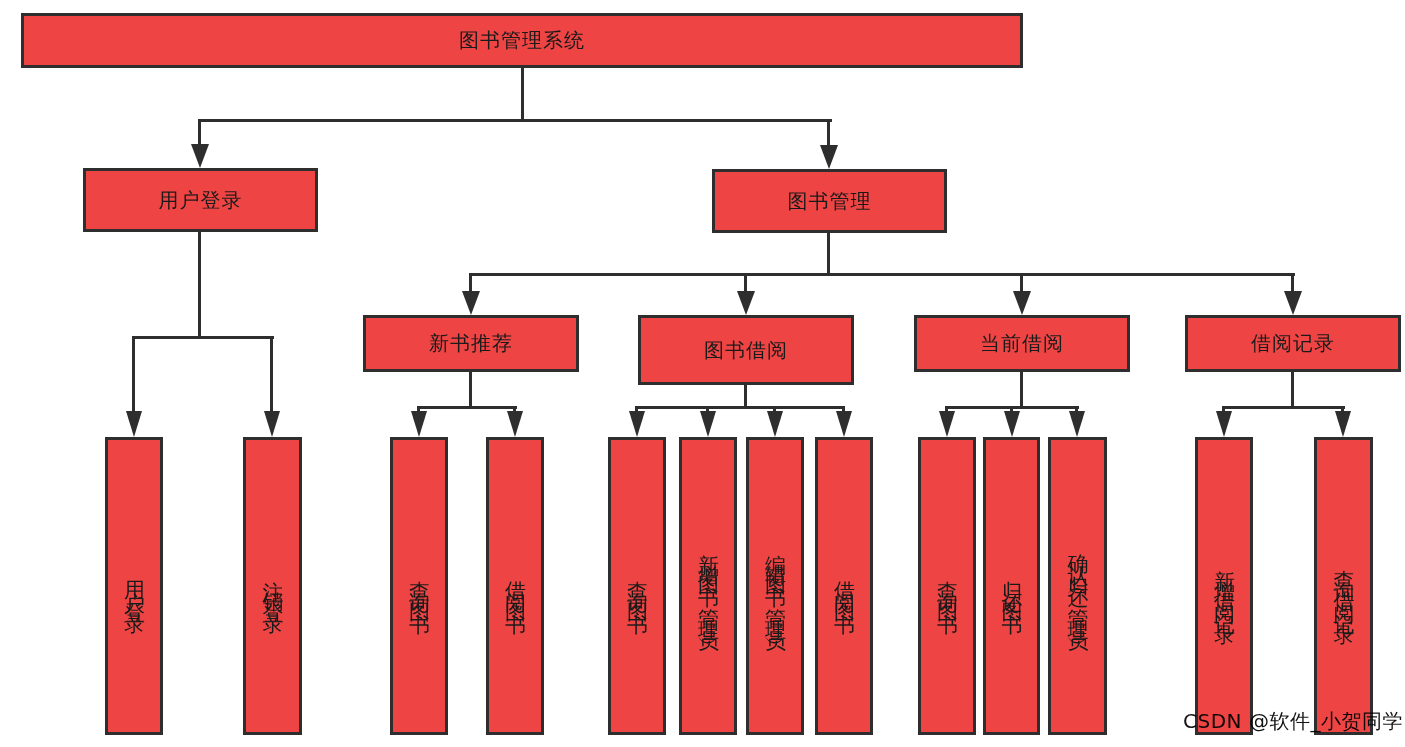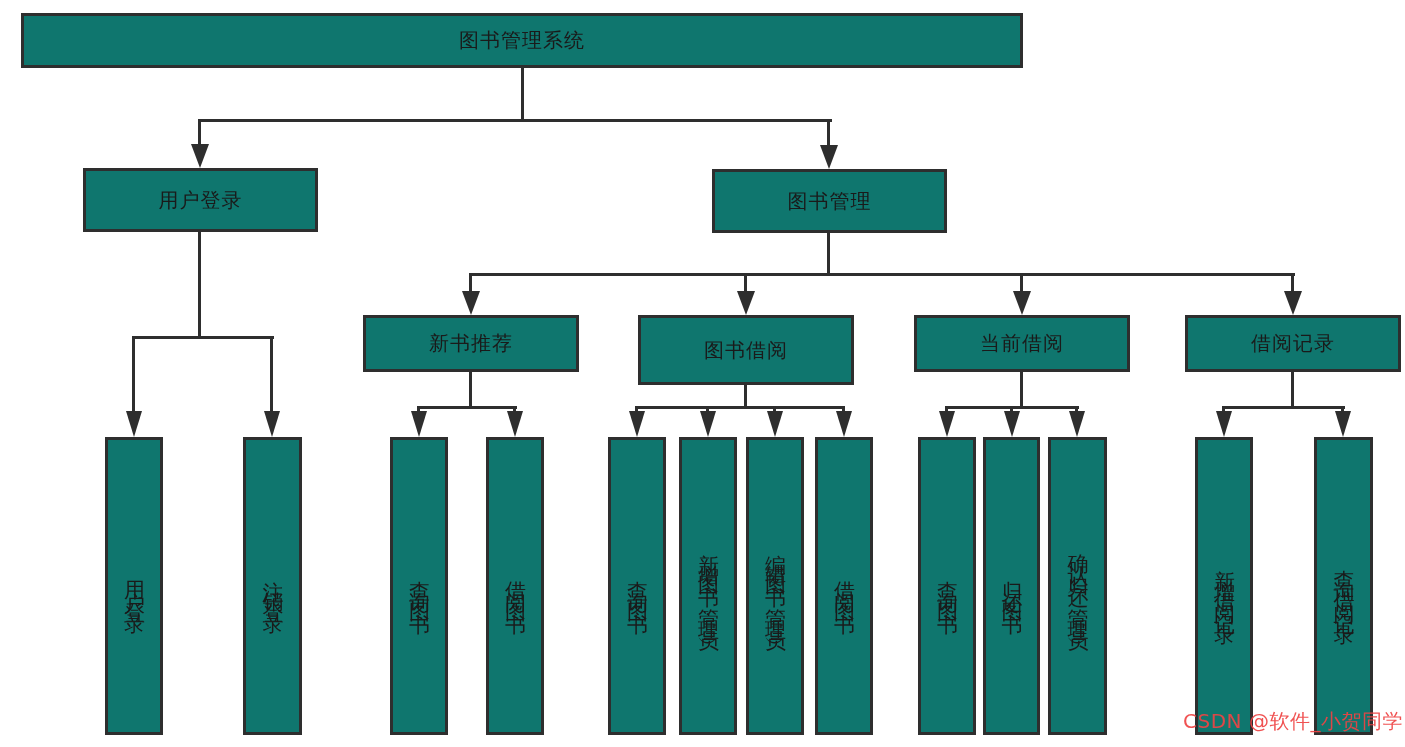--- a/index.html
+++ b/index.html
@@ -1,36 +1,36 @@
 <!DOCTYPE html>
 <html><head>
 <meta charset="utf-8">
 <style>
   html,body{margin:0;padding:0;background:#fff;}
   .canvas{
     position:relative;width:1405px;height:747px;background:#fff;overflow:hidden;
     font-family:"DejaVu Sans","Liberation Sans",sans-serif;color:#1a1a1a;
   }
   .box{
-    position:absolute;box-sizing:border-box;border:3px solid #2e2e2e;background:#0f766e;
+    position:absolute;box-sizing:border-box;border:3px solid #2e2e2e;background:#ef4444;
     display:flex;align-items:center;justify-content:center;
     font-size:20px;letter-spacing:1px;z-index:2;
   }
   .leaf{
     writing-mode:vertical-rl;text-orientation:mixed;
     font-size:21px;letter-spacing:11px;line-height:1;
   }
   .leaf span{display:block;}
   .line{position:absolute;background:#2e2e2e;z-index:1;}
   .arrow{position:absolute;width:0;height:0;z-index:1;}
   .arrow.mid{border-left:9px solid transparent;border-right:9px solid transparent;border-top:24px solid #2e2e2e;}
   .arrow.big{border-left:8px solid transparent;border-right:8px solid transparent;border-top:26px solid #2e2e2e;}
   .watermark{
     position:absolute;left:1183px;top:708px;z-index:5;
-    font-size:20px;color:#ef4444;opacity:.92;white-space:nowrap;letter-spacing:.5px;
+    font-size:20px;color:#000000;opacity:.92;white-space:nowrap;letter-spacing:.5px;
   }
 </style>
 </head>
 <body>
 
 <div class="canvas">
 
   <div class="box" style="left:21px;top:13px;width:1002px;height:55px">
     <span>图书管理系统</span>
   </div>

